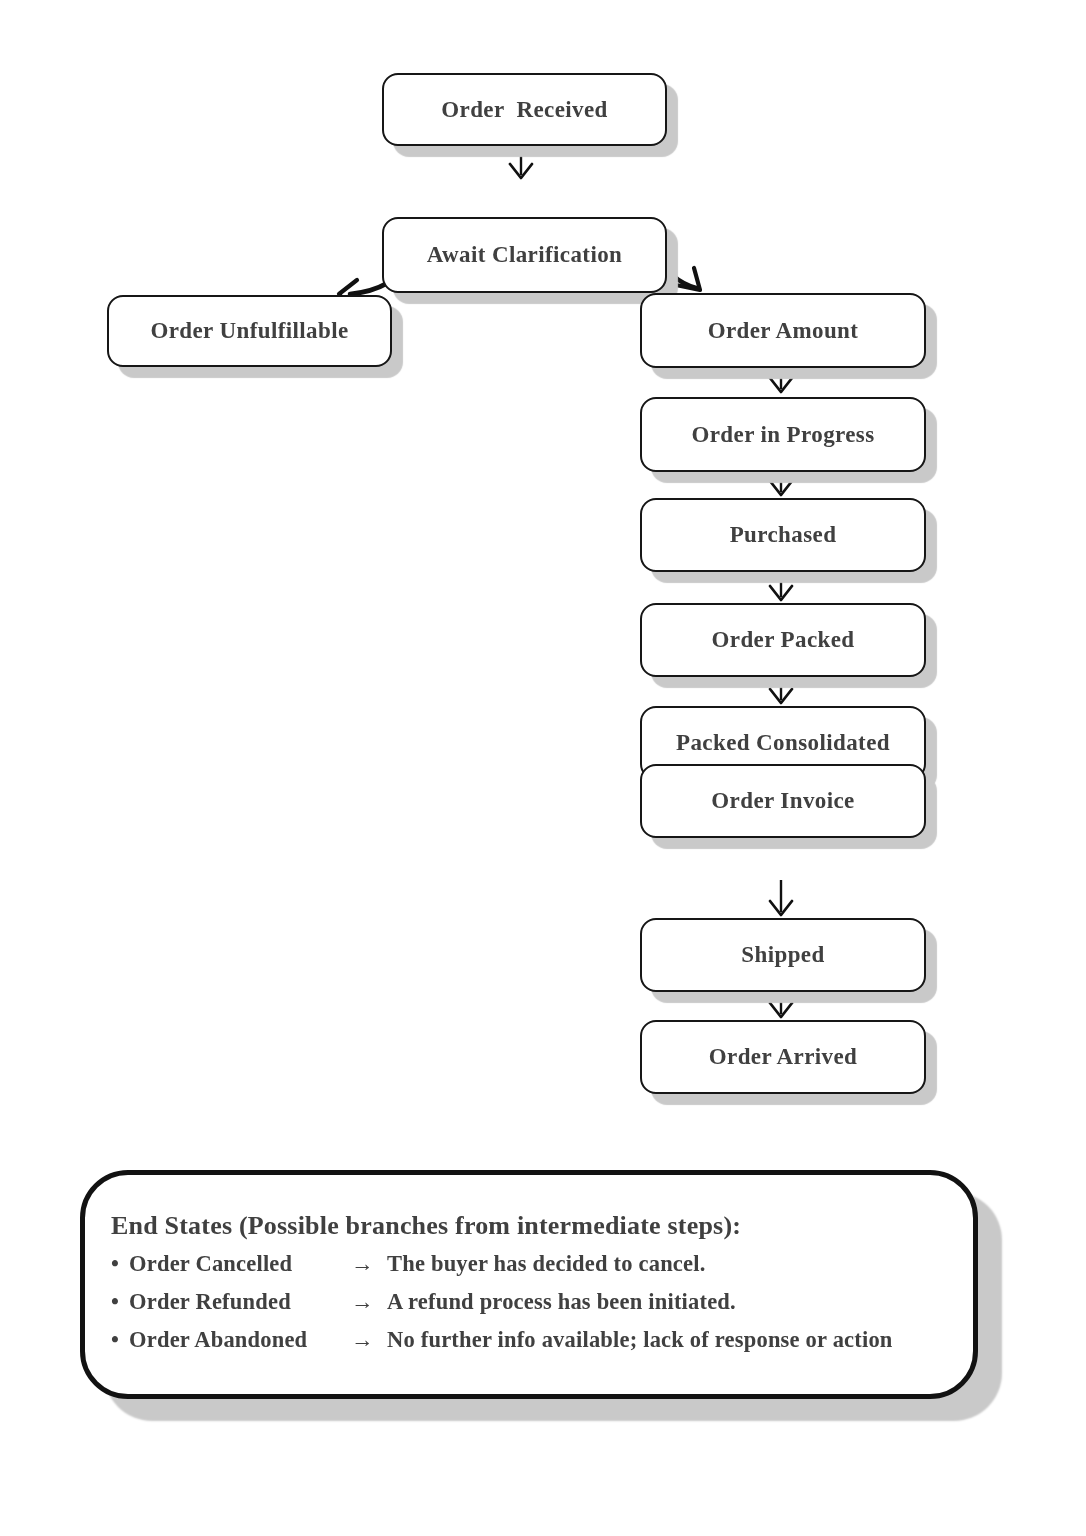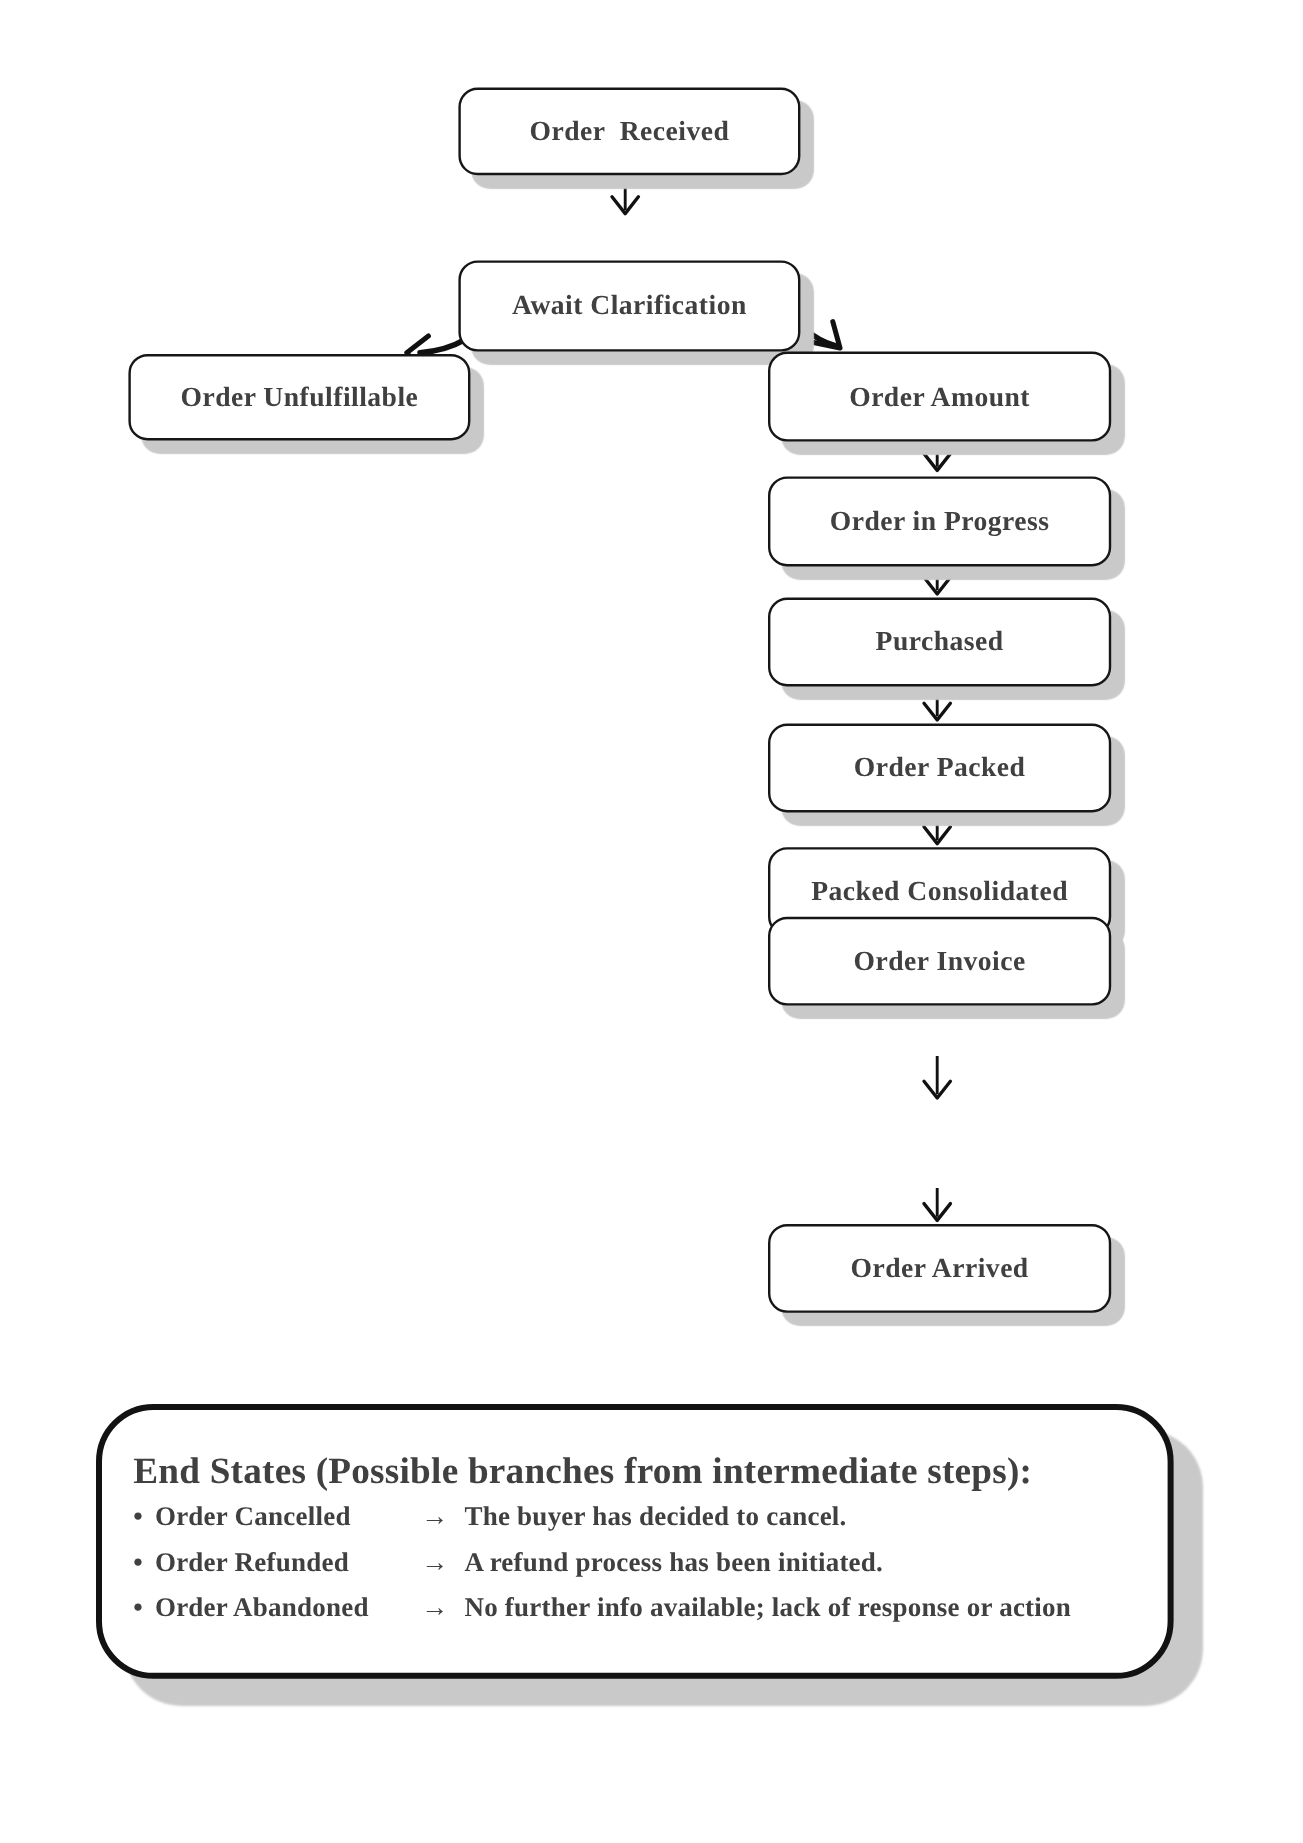--- a/index.html
+++ b/index.html
@@ -50,21 +50,21 @@
     width:898px; height:229px;
     box-sizing:border-box;
     background:#ffffff;
     border:5px solid #121212;
     border-radius:48px;
     box-shadow:24px 22px 2px #c9c9c9;
     padding:32px 28px 0 26px;
     z-index:2;
   }
   .es-title{
-    font-weight:bold;font-size:31px;line-height:38px;letter-spacing:.2px;
+    font-weight:bold;font-size:26px;line-height:38px;letter-spacing:.2px;
   }
   .es-row{
     display:grid;
     grid-template-columns:240px 36px 1fr;
     font-weight:bold;font-size:22.5px;line-height:38px;letter-spacing:.2px;
     align-items:baseline;
   }
   .es-name .bullet{margin-right:10px;}
   .es-arrow{text-align:left;}
 </style>
@@ -122,20 +122,21 @@
 
   <div class="node" id="n-order-received">Order  Received</div>
   <div class="node" id="n-await-clarification">Await Clarification</div>
   <div class="node" id="n-order-unfulfillable">Order Unfulfillable</div>
   <div class="node" id="n-order-amount">Order Amount</div>
   <div class="node" id="n-order-in-progress">Order in Progress</div>
   <div class="node" id="n-purchased">Purchased</div>
   <div class="node" id="n-order-packed">Order Packed</div>
   <div class="node" id="n-order-consolidated">Packed Consolidated</div>
   <div class="node" id="n-order-invoice">Order Invoice</div>
+  <div class="node" id="n-shipped">Shipped</div>
   <div class="node" id="n-order-arrived">Order Arrived</div>
 
   <div id="end-states">
     <div class="es-title">End States (Possible branches from intermediate steps):</div>
 
     <div class="es-row">
       <span class="es-name"><span class="bullet">•</span><span>Order Cancelled</span></span>
       <span class="es-arrow">→</span>
       <span class="es-desc">The buyer has decided to cancel.</span>
     </div>

